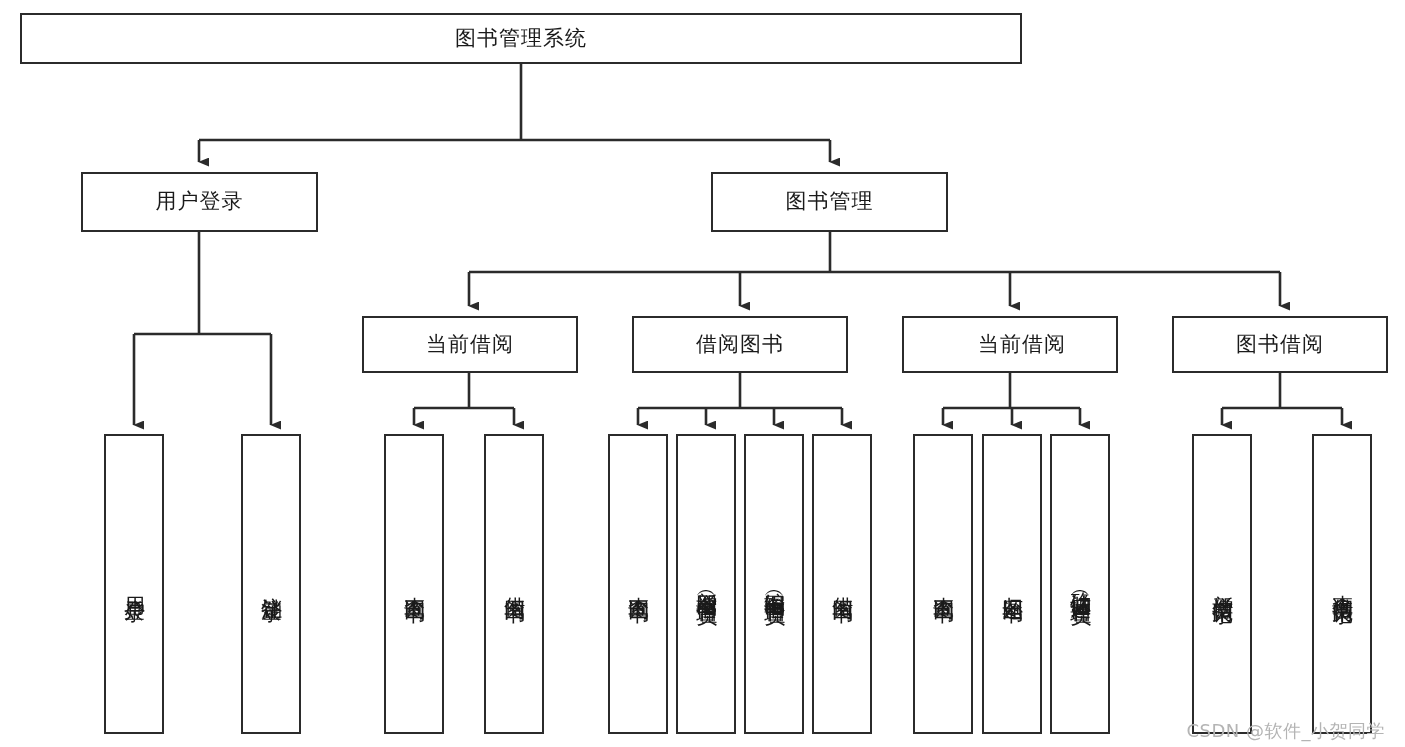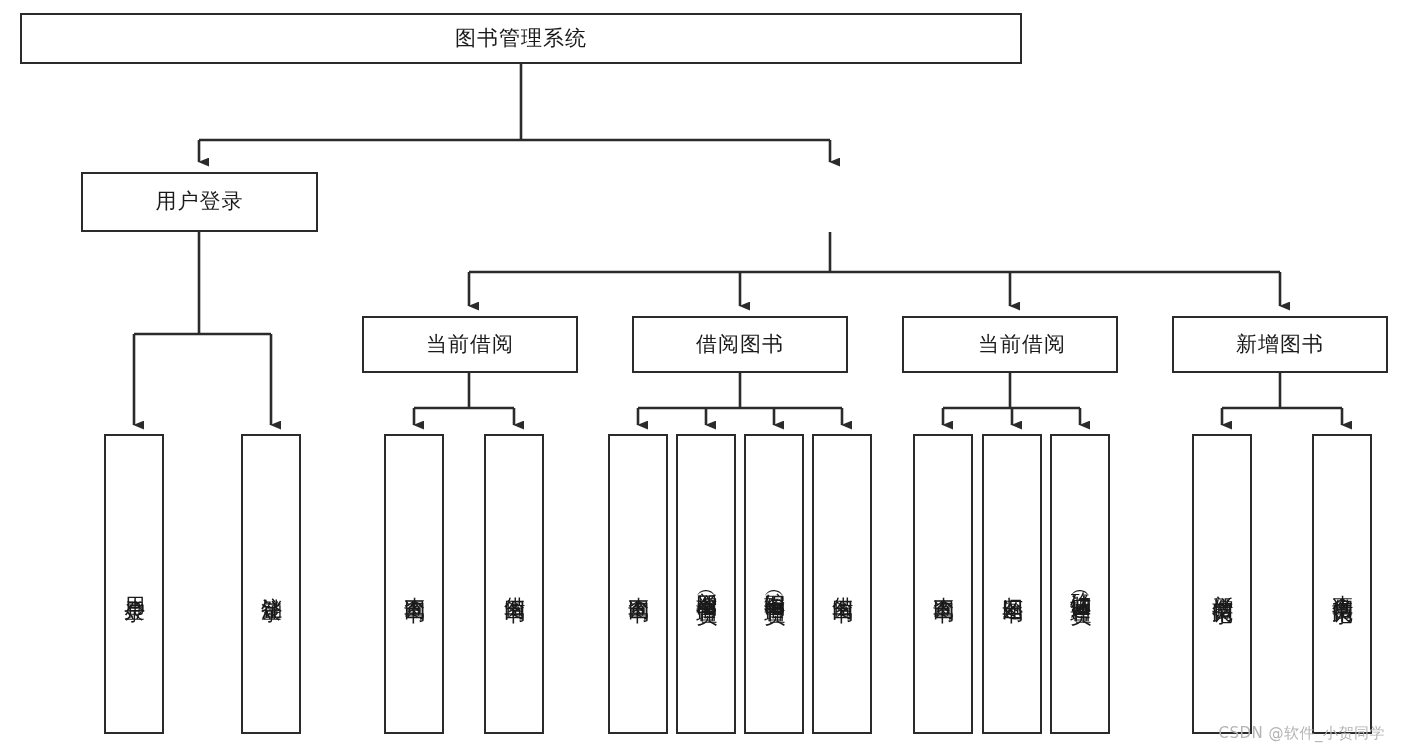--- a/index.html
+++ b/index.html
@@ -51,21 +51,21 @@
     writing-mode: vertical-rl;
     text-orientation: upright;
     -webkit-writing-mode: vertical-rl;
     white-space: nowrap;
     text-align: center;
   }
   #watermark {
     position: absolute;
     right: 8px;
     bottom: 4px;
-    font-size: 15px;
+    font-size: 18px;
     color: #b4b4b4;
     white-space: nowrap;
     letter-spacing: 0.5px;
   }
 </style>
 </head>
 <body>
 
 <div id="diagram-root">
 
@@ -121,32 +121,35 @@
     </g>
   </svg>
 
   <div class="node node-h" style="left:20px; top:13px; width:1002px; height:51px;">
     <span class="node-label">图书管理系统</span>
   </div>
 
   <div class="node node-h" style="left:81px; top:172px; width:237px; height:60px;">
     <span class="node-label">用户登录</span>
   </div>
+  <div class="node node-h" style="left:711px; top:172px; width:237px; height:60px;">
+    <span class="node-label">图书管理</span>
+  </div>
 
   <div class="node node-h" style="left:362px; top:316px; width:216px; height:57px;">
     <span class="node-label">当前借阅</span>
   </div>
   <div class="node node-h" style="left:632px; top:316px; width:216px; height:57px;">
     <span class="node-label">借阅图书</span>
   </div>
   <div class="node node-h" style="left:902px; top:316px; width:216px; height:57px;padding-left:24px;">
     <span class="node-label">当前借阅</span>
   </div>
   <div class="node node-h" style="left:1172px; top:316px; width:216px; height:57px;">
-    <span class="node-label">新增图书</span>
+    <span class="node-label">图书借阅</span>
   </div>
 
   <div class="node node-v" style="left:104px; top:434px; width:60px; height:300px;">
     <span class="node-label">用户登录</span>
   </div>
   <div class="node node-v" style="left:241px; top:434px; width:60px; height:300px;">
     <span class="node-label">注销登录</span>
   </div>
 
   <div class="node node-v" style="left:384px; top:434px; width:60px; height:300px;">

